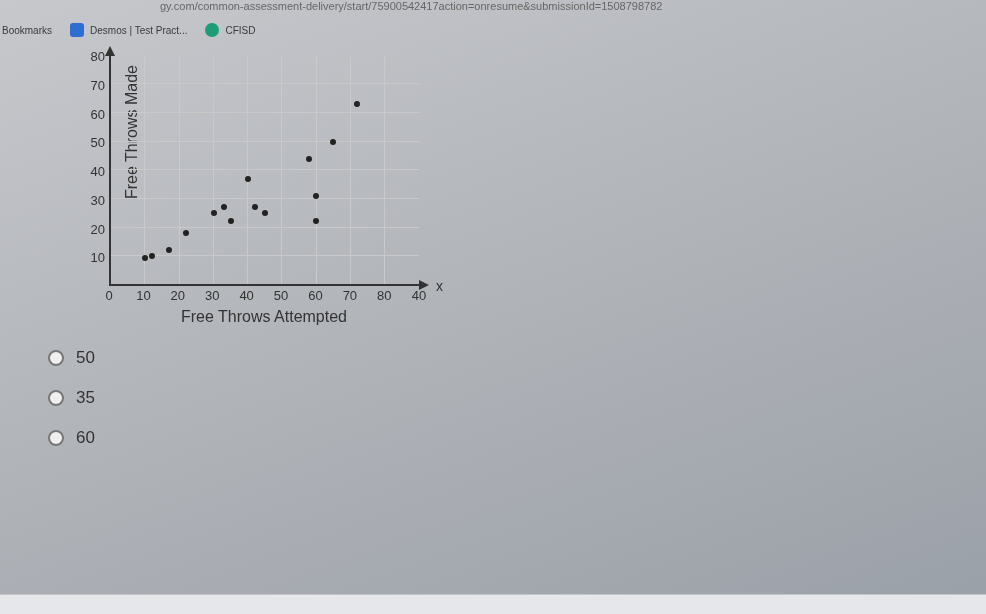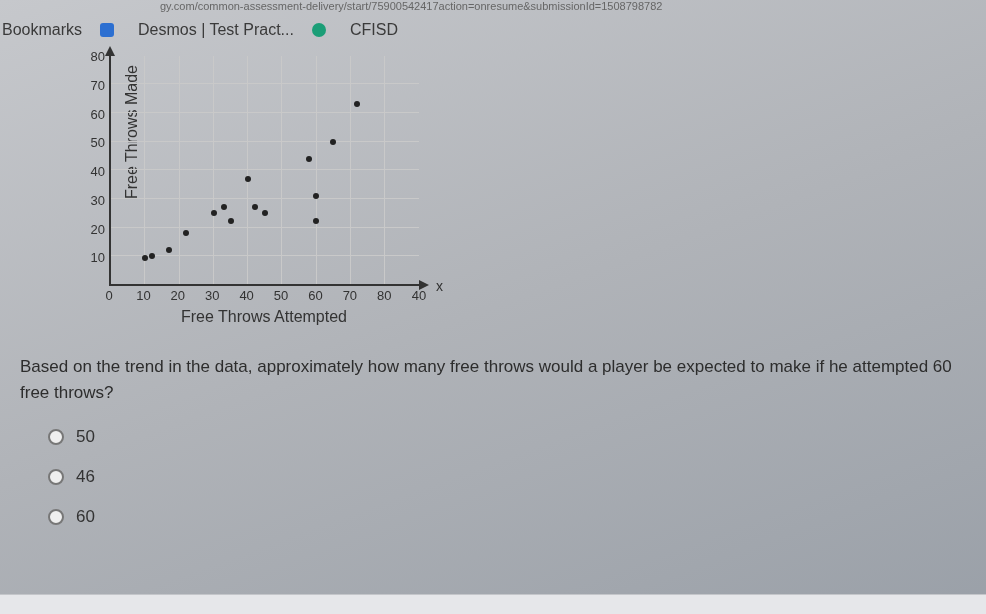--- a/index.html
+++ b/index.html
@@ -33,24 +33,24 @@
   .bookmark-row {
     position: absolute;
     top: 18px;
     left: 0;
     right: 0;
     height: 24px;
     display: flex;
     align-items: center;
     gap: 18px;
     padding-left: 2px;
-    font-size: 16px;
+    font-size: 10px;
     color: #3a3a3a;
   }
-  .bm-item { display: flex; align-items: center; gap: 24px; cursor: pointer; }
+  .bm-item { display: flex; align-items: center; gap: 6px; cursor: pointer; }
   .favicon {
     width: 14px; height: 14px; border-radius: 3px;
     display: inline-block;
   }
   .favicon-desmos { background:#2c6fd1; }
   .favicon-cfisd { background:#1b9e77; border-radius:50%; }
   .content {
     position: absolute;
     top: 52px;
     left: 20px;
@@ -185,30 +185,29 @@
       <span style="left:55.5%">50</span>
       <span style="left:66.6%">60</span>
       <span style="left:77.7%">70</span>
       <span style="left:88.8%">80</span>
       <span style="left:100%">40</span>
     </div>
 
     <div class="xlabel">Free Throws Attempted</div>
   </div>
 
-  <div class="question">Based on the trend in the data, approximately how many free throws would a player be expected to make if he attempted 60 free throws?</div>
 
   <div class="choices">
     <label class="choice">
       <span class="radio"></span>
       <span>50</span>
     </label>
     <label class="choice">
       <span class="radio"></span>
-      <span>46</span>
+      <span>35</span>
     </label>
     <label class="choice">
       <span class="radio"></span>
       <span>60</span>
     </label>
   </div>
 
 </div>
 
 <div class="bottom-strip"></div>

